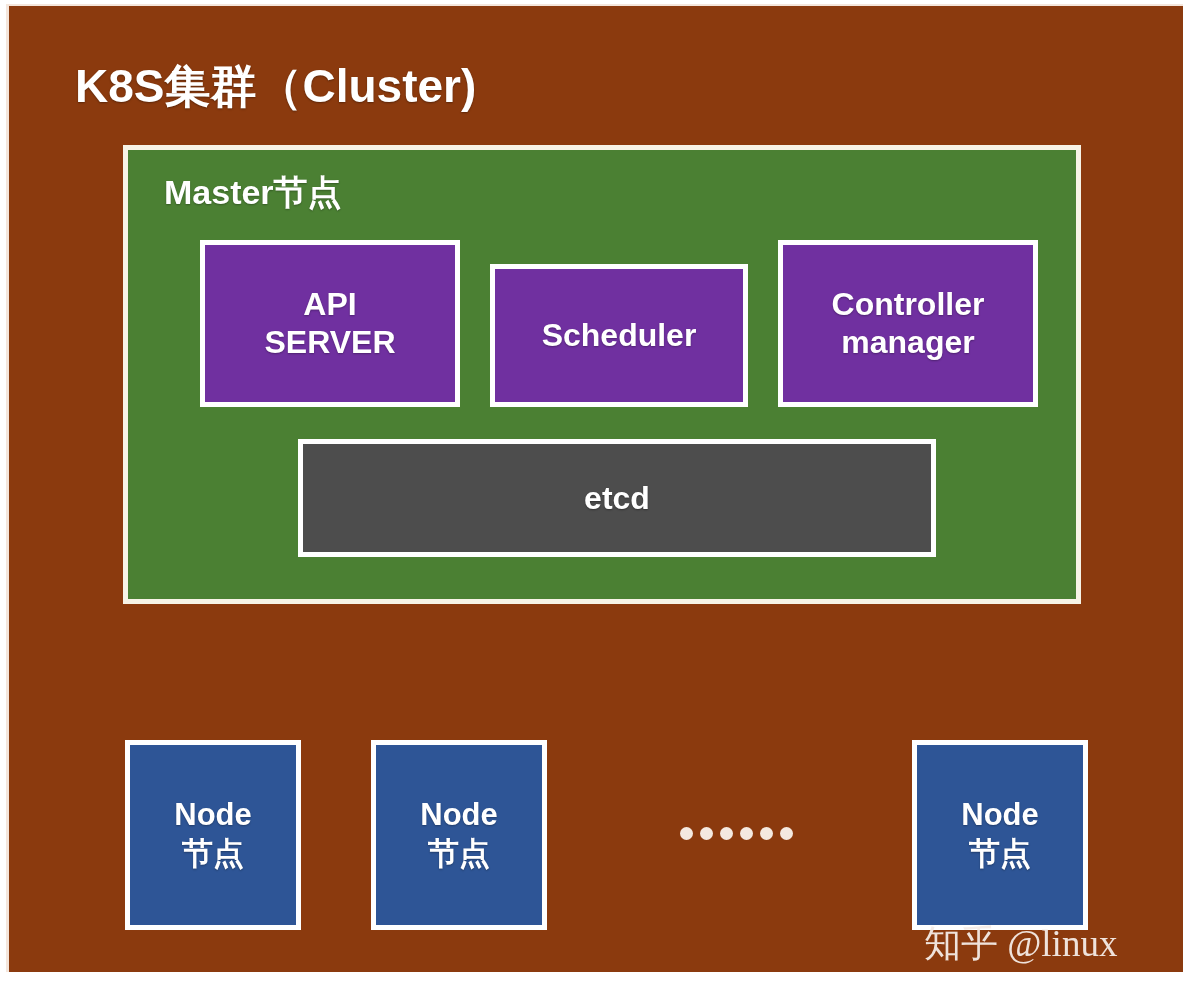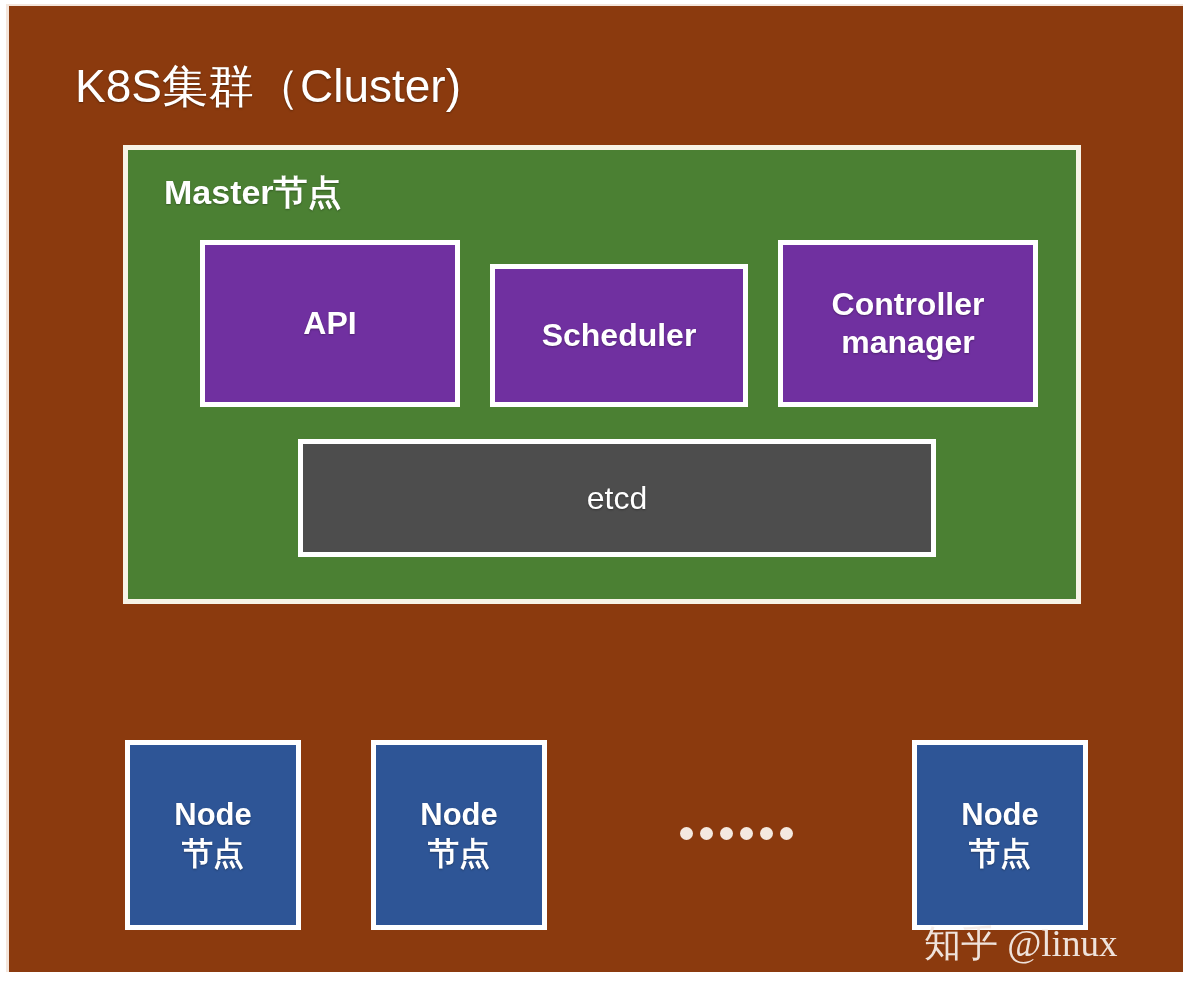--- a/index.html
+++ b/index.html
@@ -33,21 +33,21 @@
     border-left: 3px solid #f4e6dc;
     border-top: 2px solid #f4e6dc;
   }
 
   
   #cluster-title {
     position: absolute;
     left: 66px;
     top: 50px;
     font-size: 46px;
-    font-weight: normal;
+    font-weight: bold;
     color: #ffffff;
     letter-spacing: 0px;
     white-space: nowrap;
     text-shadow: 0 1px 2px rgba(0,0,0,0.35);
   }
 
   
   #master-panel {
     position: absolute;
     left: 114px;
@@ -106,21 +106,21 @@
     width: 638px;
     height: 118px;
     background: #4d4d4d;
     border: 5px solid #ffffff;
     box-sizing: border-box;
     display: flex;
     align-items: center;
     justify-content: center;
     color: #ffffff;
     font-size: 32px;
-    font-weight: normal;
+    font-weight: bold;
     text-shadow: 0 1px 2px rgba(0,0,0,0.35);
   }
 
   
   #node-row {
     position: absolute;
     left: 116px;
     top: 734px;
     width: 963px;
     height: 192px;
@@ -192,20 +192,21 @@
 
     <div id="master-panel">
 
       <div id="master-label">Master节点</div>
 
       <div id="component-row">
 
         <div class="component-box" id="component-api-server">
           <div>
             <span class="node-line">API</span>
+            <span class="node-line">SERVER</span>
           </div>
         </div>
 
         <div class="component-box" id="component-scheduler">
           <div>
             <span class="node-line">Scheduler</span>
           </div>
         </div>
 
         <div class="component-box" id="component-controller-manager">

